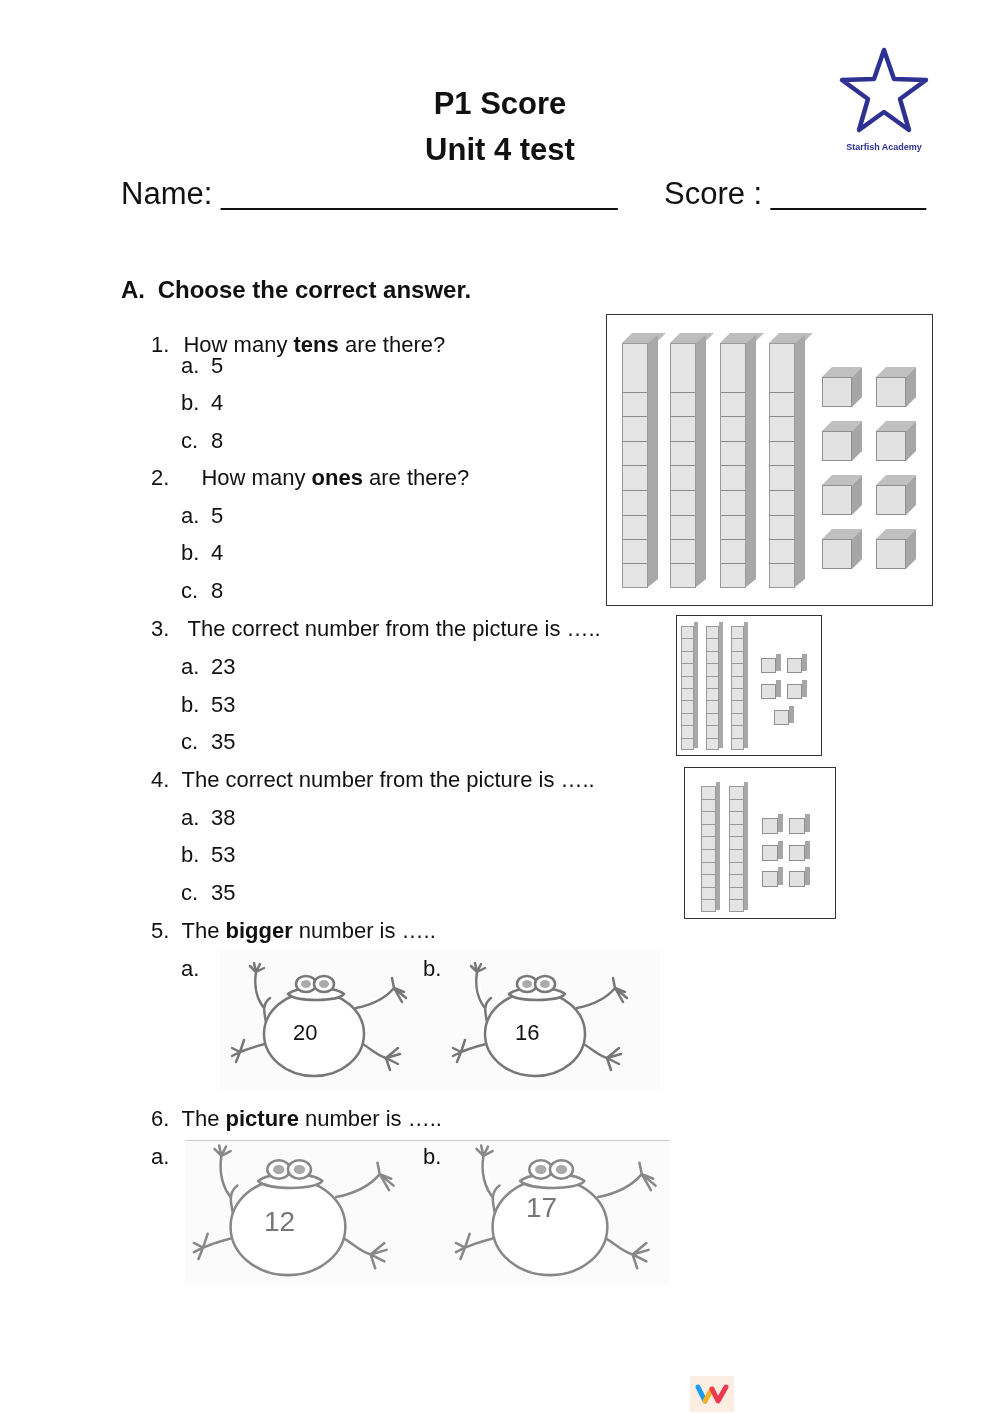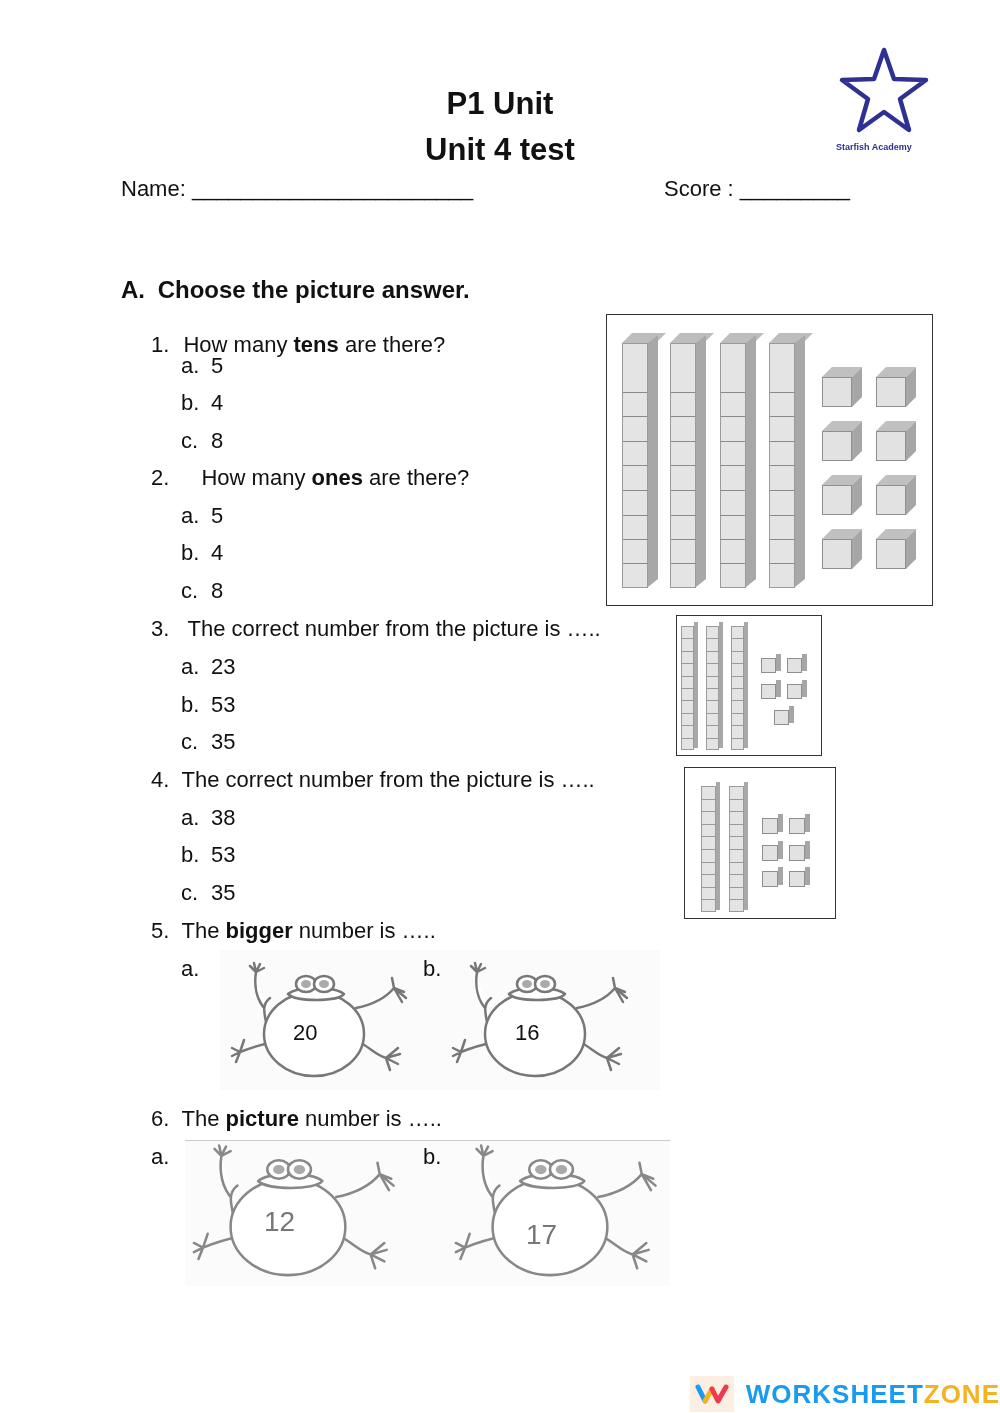--- a/index.html
+++ b/index.html
@@ -1,55 +1,55 @@
 <!DOCTYPE html>
 <html><head>
 <meta charset="utf-8">
 <style>
   html, body { margin: 0; padding: 0; background: #ffffff; }
   body { width: 1000px; height: 1413px; position: relative; overflow: hidden;
          font-family: "Liberation Sans", "DejaVu Sans", sans-serif; color: #111; }
   .abs { position: absolute; }
   .title { left: 0; width: 1000px; text-align: center; font-weight: bold; font-size: 31px; }
-  .field { font-size: 22px; }
+  .field { font-size: 31px; }
   .section { font-size: 24px; font-weight: bold; }
   .q { font-size: 22px; white-space: nowrap; }
   .q b { font-weight: bold; }
   .opt { font-size: 22px; white-space: nowrap; }
   .opt .lbl { display: inline-block; width: 30px; }
   .box { border: 1.5px solid #333; background: #fff; }
   .rod { position: absolute; background: #e4e4e4; border: 1px solid #9a9a9a; box-sizing: border-box; }
   .rod-side { position: absolute; background: #a8a8a8; }
   .rod-top { position: absolute; background: #bdbdbd; }
   .cube { position: absolute; background: #e2e2e2; border: 1px solid #8f8f8f; box-sizing: border-box; }
   .cube-side { position: absolute; background: #a6a6a6; }
   .cube-top { position: absolute; background: #c0c0c0; }
   .frog-area { background: #fbfbfb; }
   .frog-num { position: absolute; font-size: 22px; }
   .logo-text { font-size: 9px; font-weight: bold; color: #2e3192; }
   .wz { font-size: 26px; font-weight: bold; letter-spacing: 1px; }
 </style>
 </head>
 <body>
 
-<div class="abs title" style="top:86px;">P1 Unit</div>
+<div class="abs title" style="top:86px;">P1 Score</div>
 <div class="abs title" style="top:132px;">Unit 4 test</div>
 <div class="abs field" style="left:121px; top:176px;">Name: _______________________</div>
 <div class="abs field" style="left:664px; top:176px;">Score : _________</div>
 
 <div class="abs" style="left:836px; top:46px; width:96px; height:108px;">
   <svg width="96" height="90" viewBox="0 0 96 90">
     <polygon points="48,4 58,33 90,34 64,53 73,84 48,66 23,84 32,53 6,34 38,33" fill="none" stroke="#2e3192" stroke-width="4.5" stroke-linejoin="round"></polygon>
   </svg>
-  <div class="logo-text" style="text-align:left; margin-top:2px;">Starfish Academy</div>
+  <div class="logo-text" style="text-align:center; margin-top:2px;">Starfish Academy</div>
 </div>
 
 <div class="abs section" style="left:121px; top:276px;">
   <span>A.</span>
-  <span style="margin-left:6px;">Choose the picture answer.</span>
+  <span style="margin-left:6px;">Choose the correct answer.</span>
 </div>
 
 <div class="abs q" style="left:151px; top:332px;">
   <span>1.</span>
   <span style="margin-left:8px;">How many </span><b>tens</b><span> are there?</span>
 </div>
 <div class="abs opt" style="left:181px; top:353px;"><span class="lbl">a.</span><span>5</span></div>
 <div class="abs opt" style="left:181px; top:390px;"><span class="lbl">b.</span><span>4</span></div>
 <div class="abs opt" style="left:181px; top:428px;"><span class="lbl">c.</span><span>8</span></div>
 
@@ -238,27 +238,24 @@
       <path d="M48,82 C38,84 24,88 14,92 M14,92 l-8,-4 M14,92 l-8,4 M14,92 l-4,10 M14,92 l4,-12"></path>
       <path d="M130,80 C145,88 150,95 160,98 M160,98 l12,-10 M160,98 l14,-4 M160,98 l12,6 M160,98 l4,12"></path>
       <ellipse cx="88" cy="74" rx="50" ry="42"></ellipse>
       <path d="M62,34 C72,26 108,26 118,34 C112,42 70,42 62,34 Z"></path>
       <ellipse cx="80" cy="24" rx="10" ry="8"></ellipse>
       <ellipse cx="98" cy="24" rx="10" ry="8"></ellipse>
     </g>
     <ellipse cx="80" cy="24" rx="5" ry="4" fill="#aaa"></ellipse>
     <ellipse cx="98" cy="24" rx="5" ry="4" fill="#aaa"></ellipse>
   </svg>
-  <div class="frog-num" style="left:78px; top:77px; font-size:28px; color:#777;">17</div>
+  <div class="frog-num" style="left:78px; top:50px; font-size:28px; color:#777;">17</div>
 </div>
 
 <div class="abs" style="left:690px; top:1375px; width:310px; height:38px; display:flex; align-items:center;">
   <div style="width:44px; height:36px; background:#fdeee4; display:flex; align-items:center; justify-content:center;">
     <svg width="34" height="22" viewBox="0 0 34 22">
       <path d="M3,4 L10,18" stroke="#1a9bf0" stroke-width="5" stroke-linecap="round"></path>
       <path d="M10,18 L17,6" stroke="#f5b323" stroke-width="5" stroke-linecap="round"></path>
       <path d="M17,6 L23,18 L31,4" stroke="#ee3a4f" stroke-width="5" stroke-linecap="round" stroke-linejoin="round" fill="none"></path>
     </svg>
   </div>
-  <div class="wz" style="margin-left:12px;">
-    <span style="color:#1a9bf0;">WORKSHEET</span><span style="color:#f5b323;">ZONE</span>
-  </div>
 </div>
 
 </body></html>

